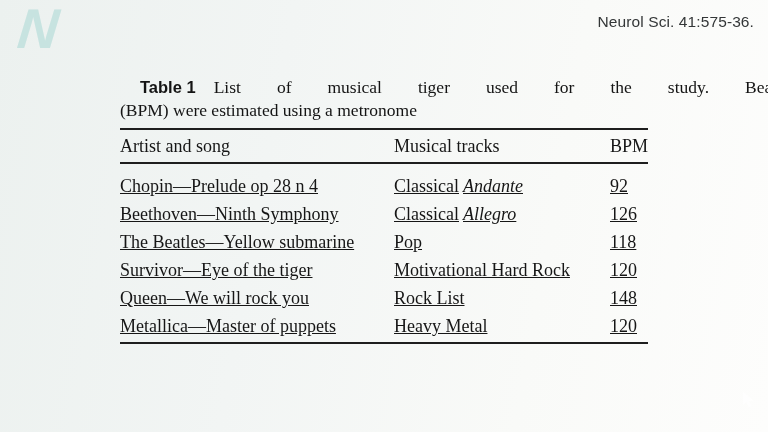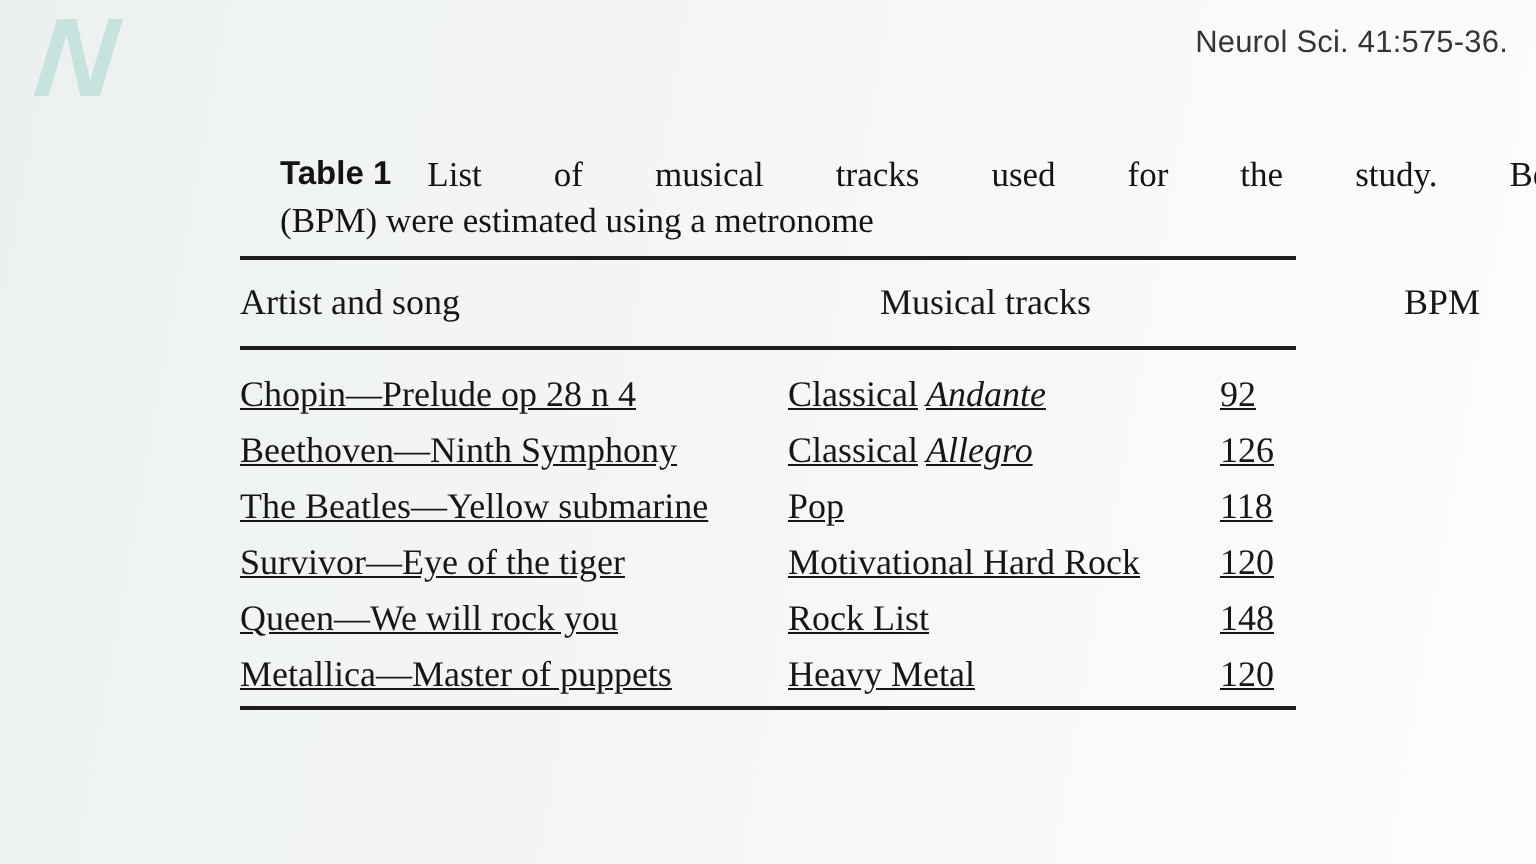--- a/index.html
+++ b/index.html
@@ -67,35 +67,34 @@
     justify-content: space-between;
     gap: 36px;
   }
   .caption-line1 .cap-text span { display: inline-block; }
   .caption-label {
     font-family: "Liberation Sans", sans-serif;
     font-weight: bold;
     font-size: 16.5px;
     margin-right: 18px;
   }
-  .caption-line2 { text-align: left; margin-left: 20px; }
+  .caption-line2 { text-align: left; }
 
   .rule {
     border: none;
     border-top: 2px solid #1e1e1e;
     height: 0;
   }
   .rule-top { margin-top: 6px; }
 
   .hrow {
     display: grid;
     grid-template-columns: 274px 216px 1fr;
-    height: 43px;
+    height: 32px;
     align-items: center;
-    gap: 46px;
   }
 
   .rows { padding-top: 8px; padding-bottom: 2px; }
   .trow {
     display: grid;
     grid-template-columns: 274px 216px 1fr;
     height: 28px;
     line-height: 28px;
     text-decoration: underline;
   }
@@ -120,21 +119,21 @@
 
 <div class="paper-table">
 
   <div class="caption">
     <div class="caption-line1">
       <span class="caption-label">Table 1</span>
       <span class="cap-text">
         <span>List</span>
         <span>of</span>
         <span>musical</span>
-        <span>tracks</span>
+        <span>tiger</span>
         <span>used</span>
         <span>for</span>
         <span>the</span>
         <span>study.</span>
         <span>Beats</span>
         <span>per</span>
         <span>minute</span>
       </span>
     </div>
     <div class="caption-line2">(BPM) were estimated using a metronome</div>

